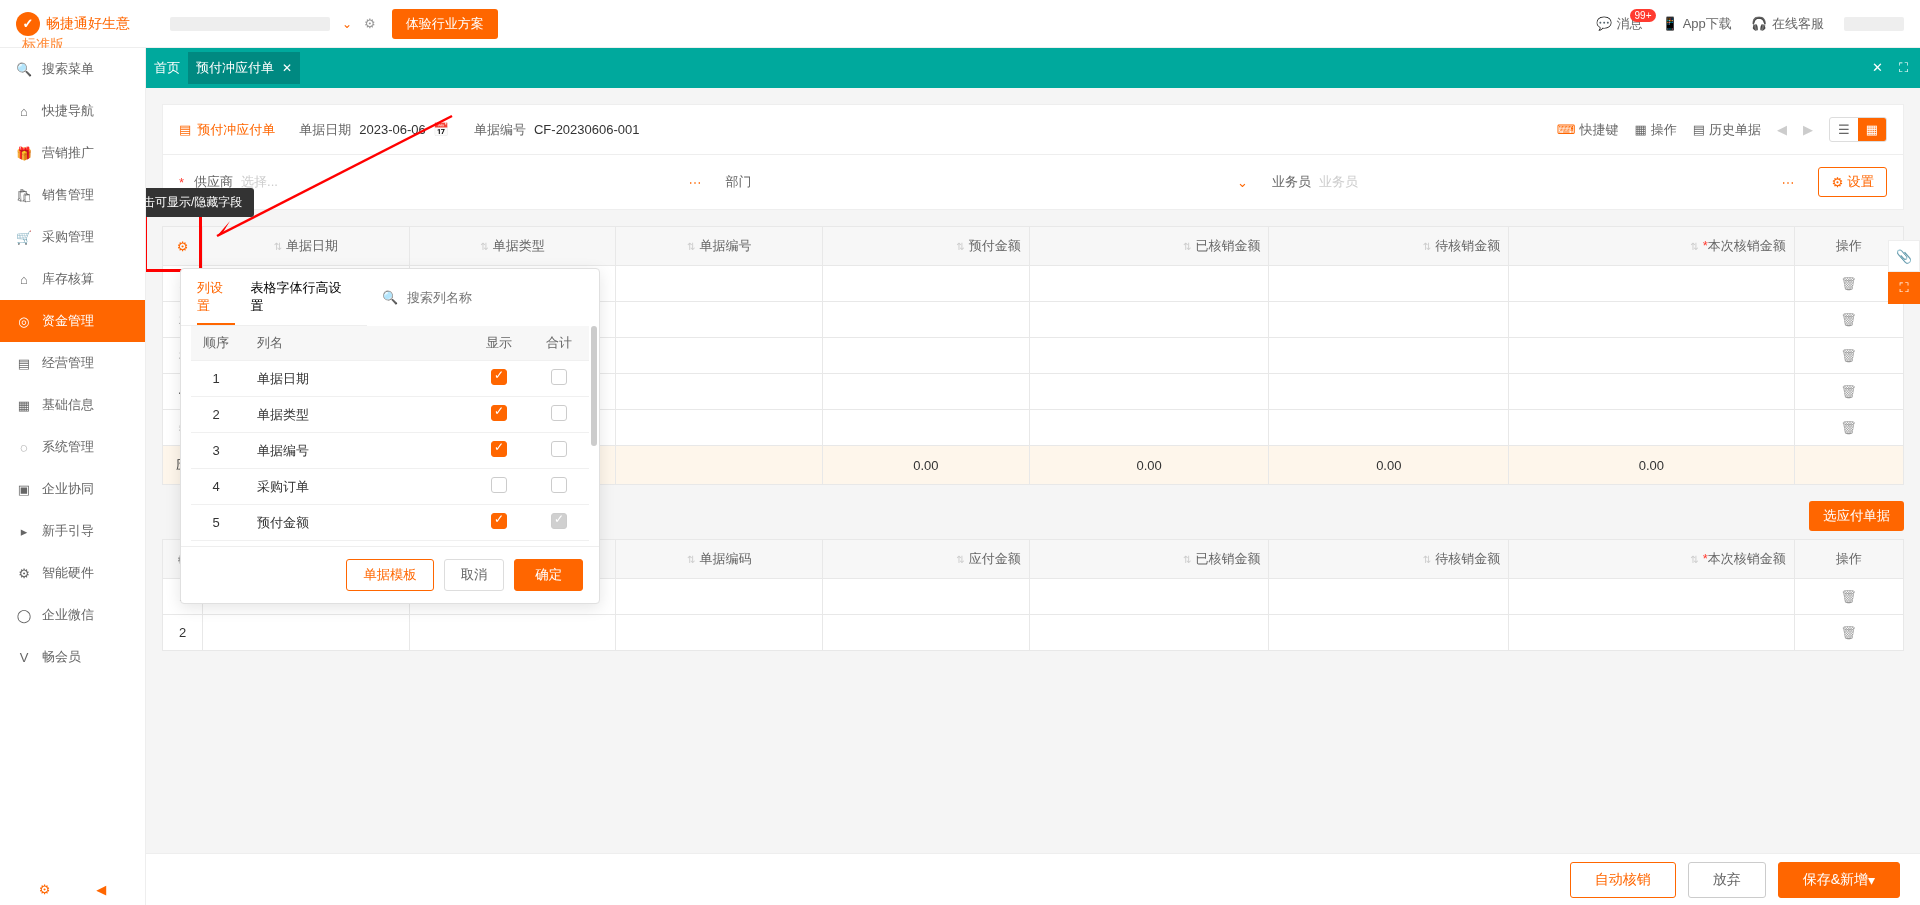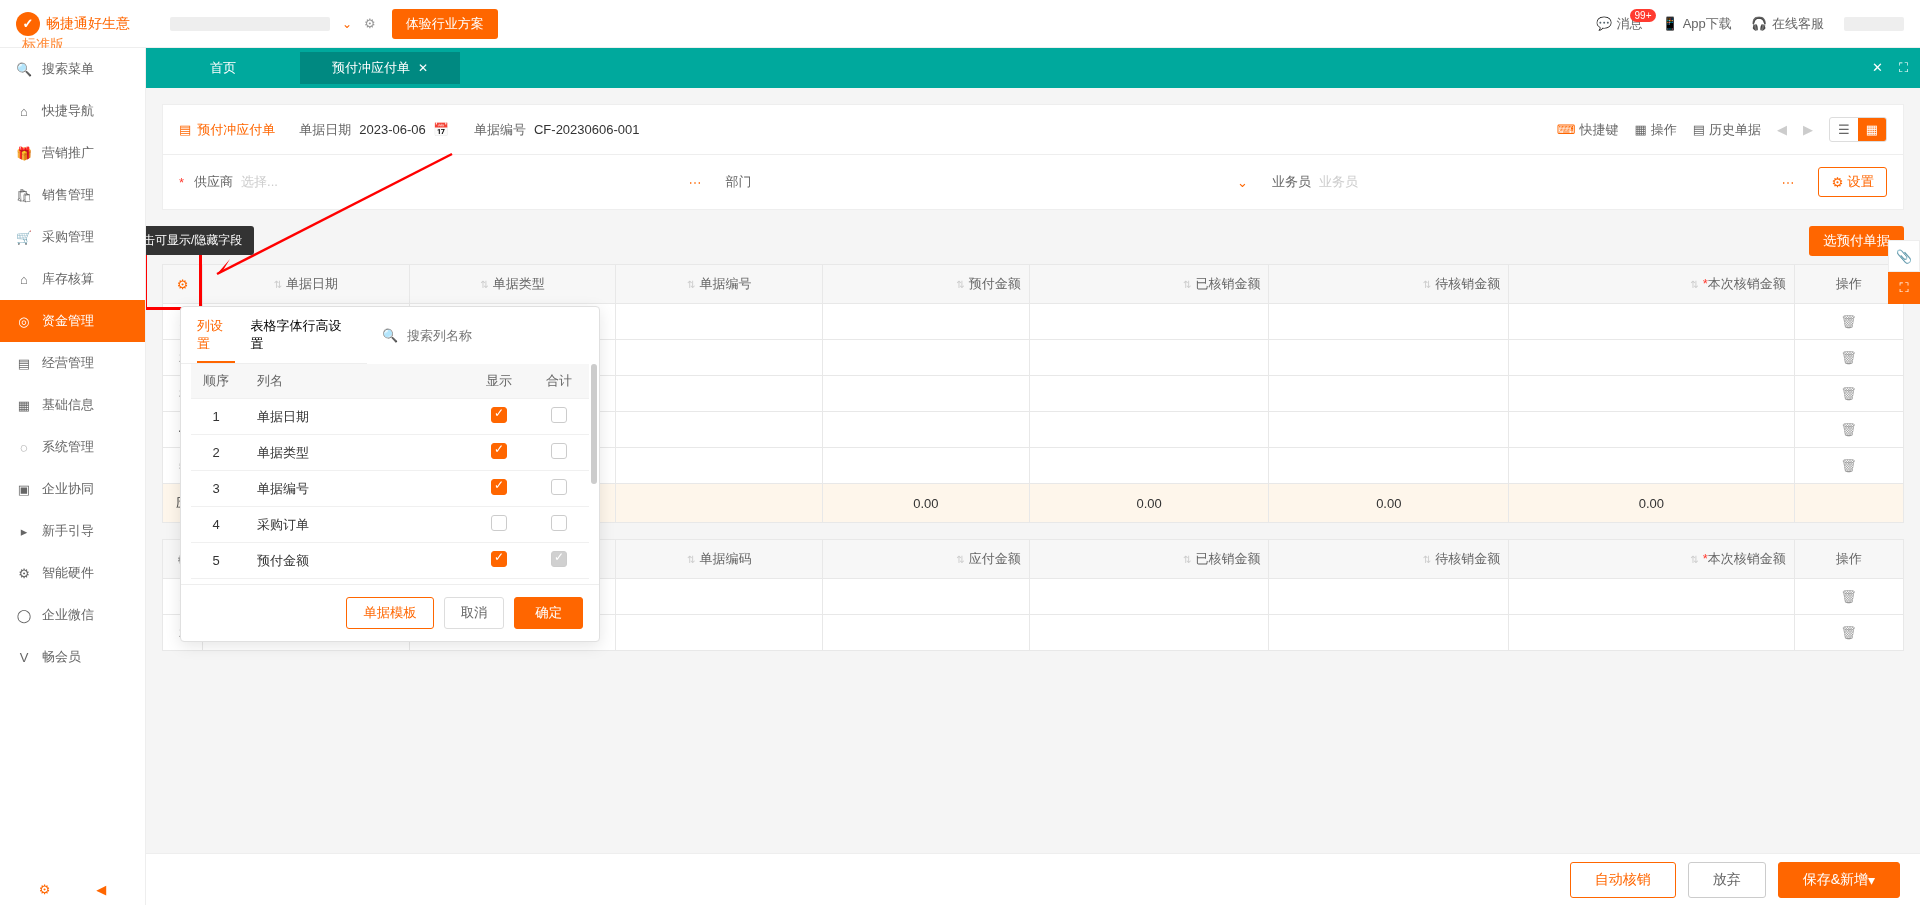--- a/index.html
+++ b/index.html
@@ -23,21 +23,21 @@
     .sidebar { position: absolute; left: 0; top: 48px; bottom: 0; width: 146px; background: #fff; border-right: 1px solid #eee; }
     .sidebar-item { display: flex; align-items: center; padding: 12px 16px; color: #666; cursor: pointer; gap: 10px; }
     .sidebar-item.active { background: #ff6600; color: #fff; }
     .sidebar-icon { width: 16px; height: 16px; display: inline-flex; align-items: center; justify-content: center; }
     .sidebar-bottom { position: absolute; bottom: 8px; left: 0; right: 0; display: flex; justify-content: space-around; padding: 0 16px; }
     .sidebar-bottom span { color: #ff6600; cursor: pointer; }
     
     
     .main { position: absolute; left: 146px; right: 0; top: 48px; bottom: 0; display: flex; flex-direction: column; }
     .tabs { height: 40px; background: #00a99d; display: flex; align-items: center; }
-    .tab { padding: 0 32px; height: 32px; display: flex; align-items: center; color: #fff; cursor: pointer; gap: 8px; margin-left: 32px; }
+    .tab { padding: 0 8px; height: 32px; display: flex; align-items: center; color: #fff; cursor: pointer; gap: 8px; }
     .tab.active { background: #008981; }
     .tab-close { color: #fff; font-size: 12px; }
     .tabs-right { margin-left: auto; display: flex; gap: 8px; padding-right: 8px; }
     .tabs-right span { color: #fff; cursor: pointer; padding: 4px; }
     
     
     .content { flex: 1; padding: 16px; overflow: auto; }
     .doc-header { background: #fff; padding: 12px 16px; display: flex; align-items: center; gap: 24px; border: 1px solid #eee; }
     .doc-type { color: #ff6600; display: flex; align-items: center; gap: 6px; }
     .doc-field { display: flex; align-items: center; gap: 8px; color: #666; }
@@ -295,23 +295,20 @@
         <span class="field-input">业务员</span>
         <span class="field-more">⋯</span>
       </div>
       <button class="settings-btn">
         <span>⚙</span>
         <span>设置</span>
       </button>
     </div>
 
     <div class="section">
-      <div class="section-action">
-        <button class="orange-btn">选预付单据</button>
-      </div>
       <div class="table-wrapper">
         <table class="table">
           <thead>
             <tr>
               <th class="gear-col"><span style="color:#ff6600;">⚙</span></th>
               <th><span class="sort-icon">⇅</span><span>单据日期</span></th>
               <th><span class="sort-icon">⇅</span><span>单据类型</span></th>
               <th><span class="sort-icon">⇅</span><span>单据编号</span></th>
               <th style="text-align:right;"><span class="sort-icon">⇅</span><span>预付金额</span></th>
               <th style="text-align:right;"><span class="sort-icon">⇅</span><span>已核销金额</span></th>
@@ -464,20 +461,23 @@
           <div class="popover-footer">
             <button class="btn-outline orange">单据模板</button>
             <button class="btn-outline">取消</button>
             <button class="btn-primary">确定</button>
           </div>
         </div>
       </div>
     </div>
 
     <div class="section">
+      <div class="section-action">
+        <button class="orange-btn">选应付单据</button>
+      </div>
       <table class="table">
         <thead>
           <tr>
             <th class="gear-col"><span style="color:#999;">⚙</span></th>
             <th><span class="sort-icon">⇅</span><span>单据日期</span></th>
             <th><span class="sort-icon">⇅</span><span>单据类型</span></th>
             <th><span class="sort-icon">⇅</span><span>单据编码</span></th>
             <th style="text-align:right;"><span class="sort-icon">⇅</span><span>应付金额</span></th>
             <th style="text-align:right;"><span class="sort-icon">⇅</span><span>已核销金额</span></th>
             <th style="text-align:right;"><span class="sort-icon">⇅</span><span>待核销金额</span></th>

